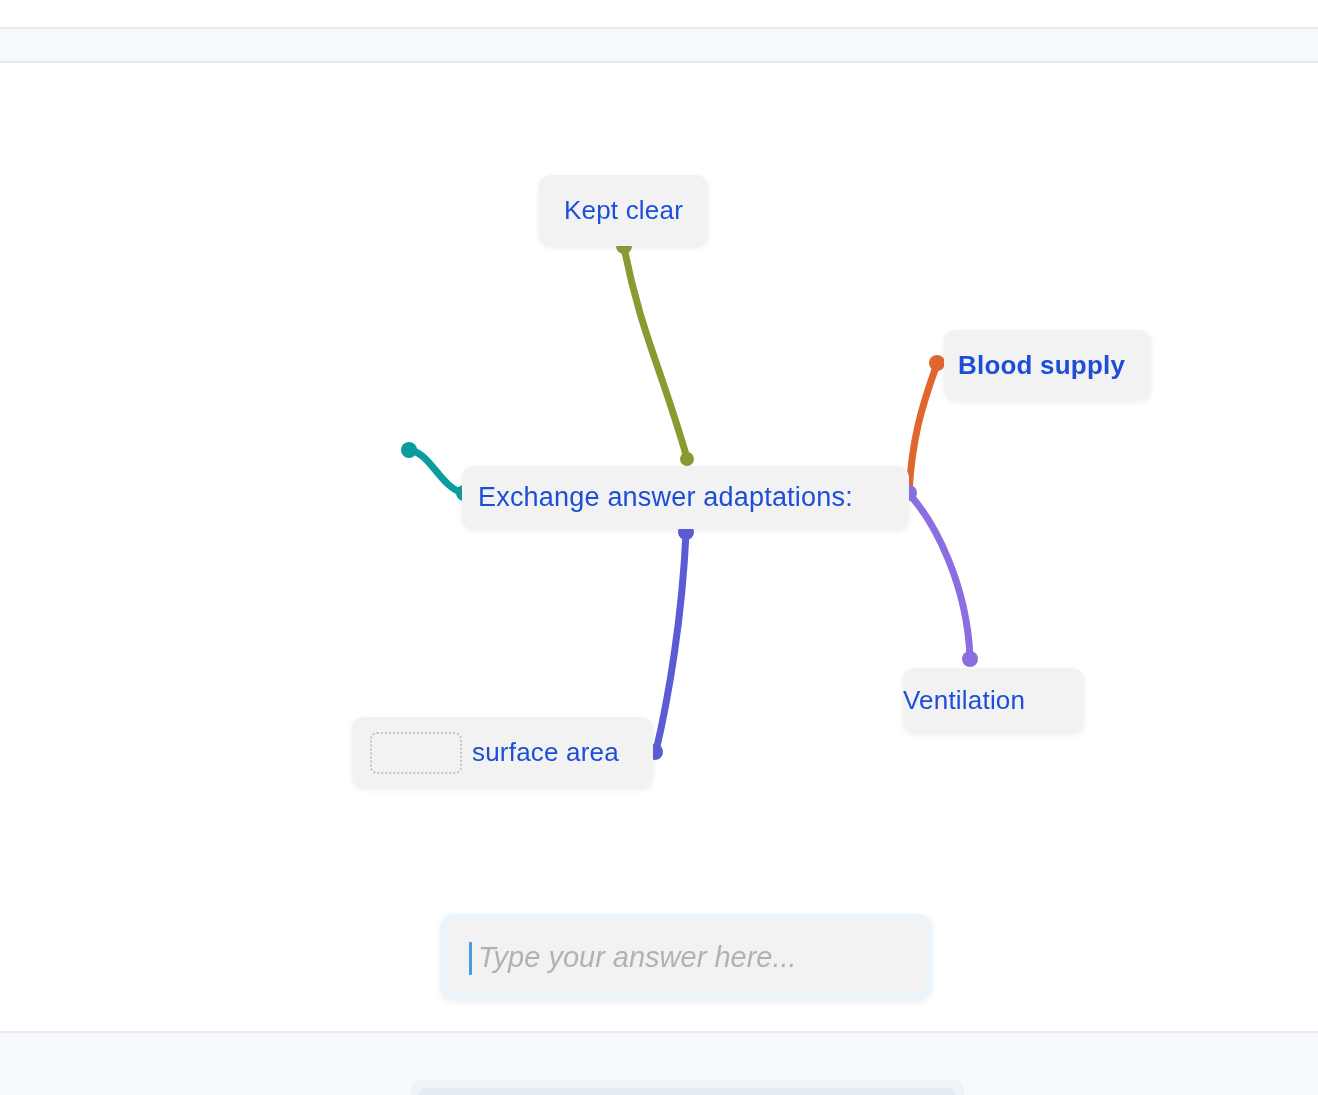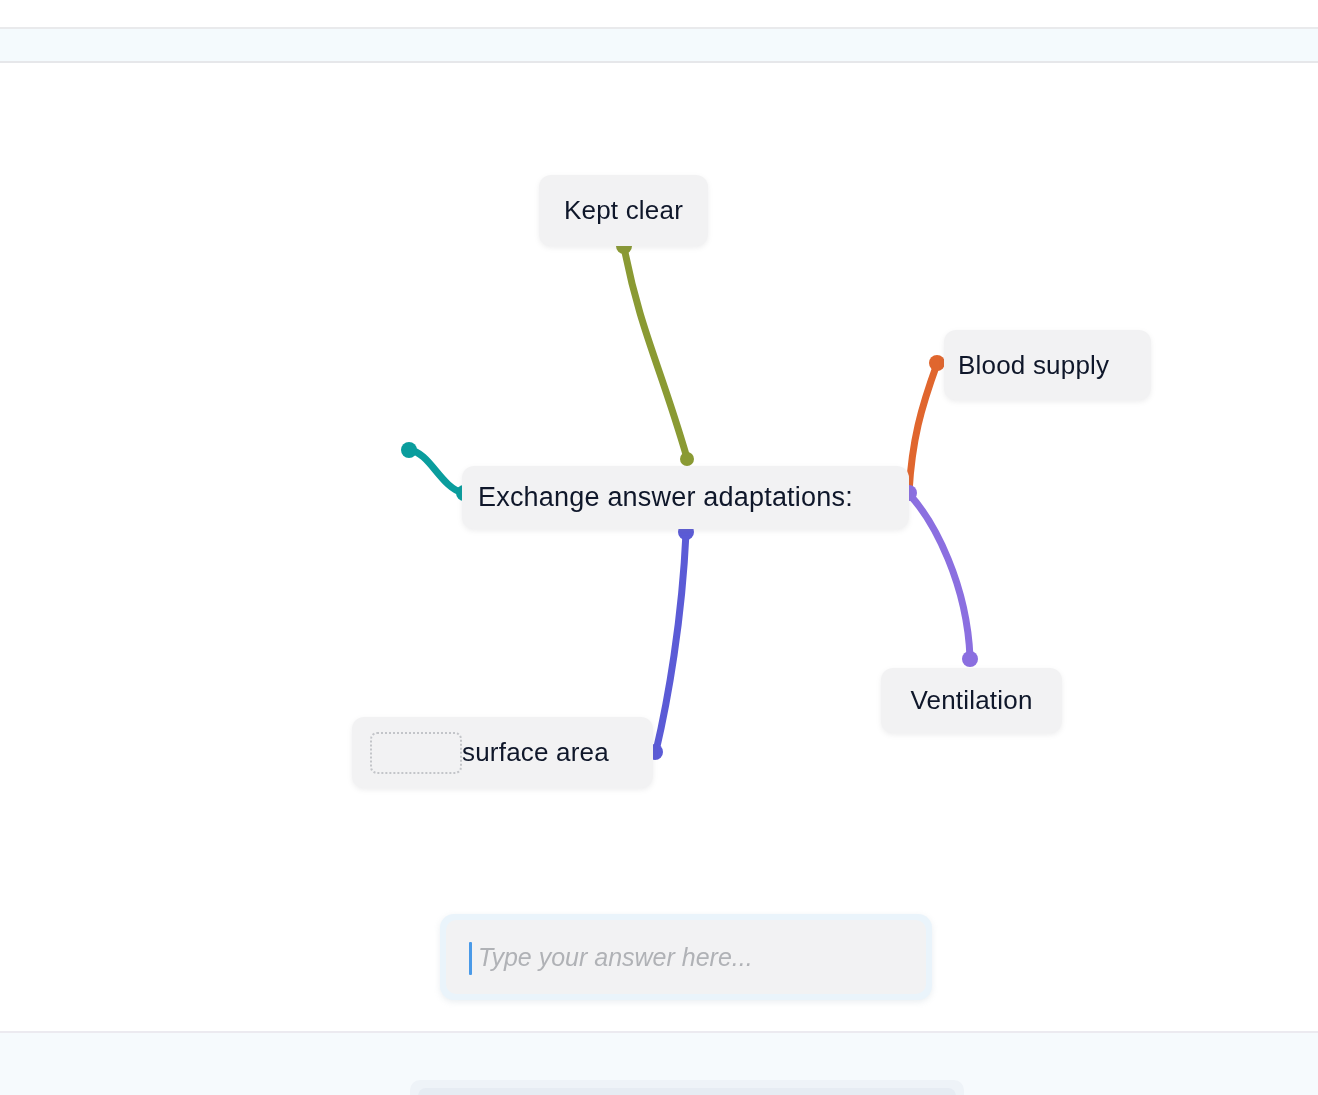--- a/index.html
+++ b/index.html
@@ -92,21 +92,21 @@
     overflow: visible;
   }
 
   
   .node {
     position: absolute;
     background: #f2f2f3;
     border-radius: 12px;
     display: flex;
     align-items: center;
-    color: #0f172a;
+    color: #1d4ed8;
     font-size: 26px;
     font-weight: 400;
     letter-spacing: 0.2px;
     white-space: nowrap;
     box-shadow: 0 2px 5px rgba(120,125,135,0.13);
   }
   .node-label { display: inline-block; }
 
   .node.central {
     left: 462px; top: 466px;
@@ -116,35 +116,37 @@
   }
   .node.kept-clear {
     left: 539px; top: 175px;
     width: 169px; height: 71px;
     justify-content: center;
   }
   .node.blood-supply {
     left: 944px; top: 330px;
     width: 207px; height: 70px;
     padding-left: 14px;
+    font-weight: bold;
   }
   .node.thin-membrane {
     left: 166px; top: 413px;
     width: 243px; height: 70px;
     padding-left: 18px;
   }
   .node.ventilation {
-    left: 881px; top: 668px;
+    left: 903px; top: 668px;
     width: 181px; height: 65px;
-    justify-content: center;
+    justify-content: flex-start;
   }
   .node.blank-surface-area {
     left: 352px; top: 717px;
     width: 301px; height: 71px;
     padding-left: 18px;
+    gap: 10px;
   }
 
   .blank-slot {
     display: inline-block;
     width: 92px;
     height: 42px;
     border: 2px dotted #c3c5c9;
     border-radius: 7px;
     background: transparent;
   }
@@ -160,21 +162,21 @@
     box-shadow: 0 2px 6px rgba(140,160,180,0.18);
   }
   .answer-input {
     width: 100%;
     height: 100%;
     border: none;
     outline: none;
     border-radius: 10px;
     background: #f2f2f3;
     font-family: "Liberation Sans", sans-serif;
-    font-size: 25px;
+    font-size: 29px;
     font-style: italic;
     color: #3a3a3a;
     padding-left: 32px;
     caret-color: #4a9ae8;
   }
   .answer-input::placeholder {
     color: #b0b2b6;
     font-style: italic;
     opacity: 1;
   }

